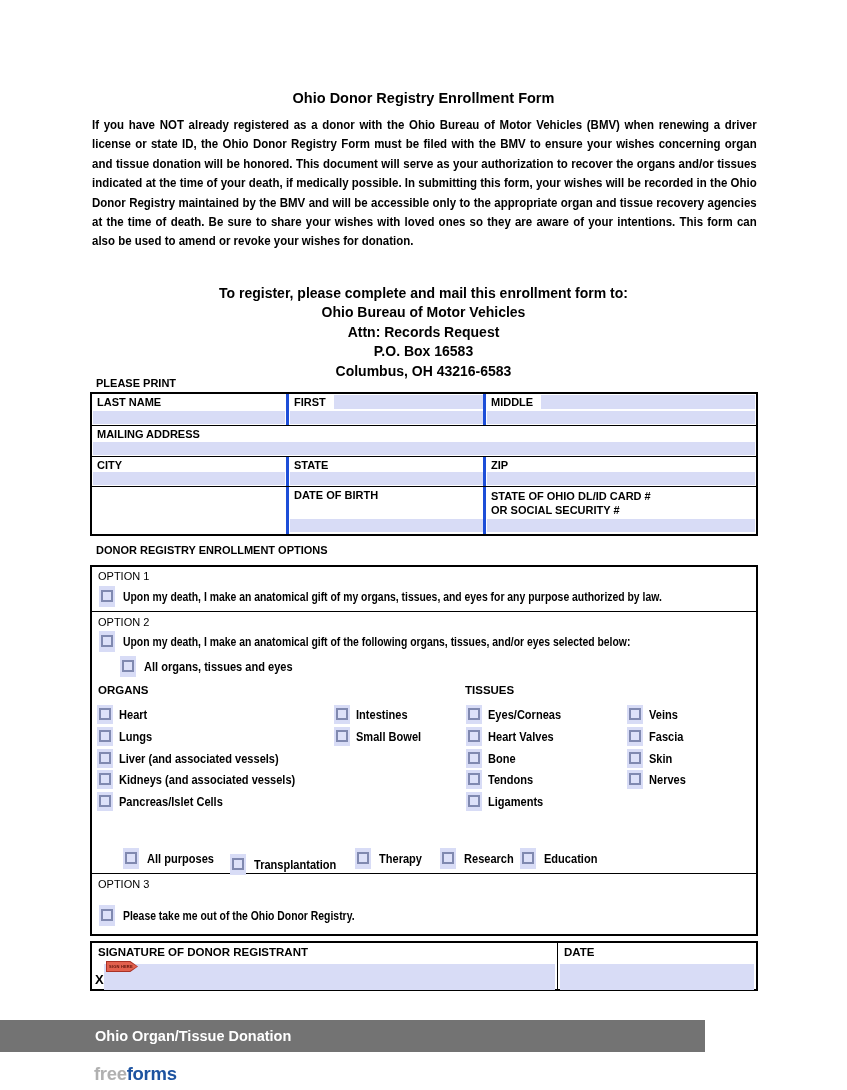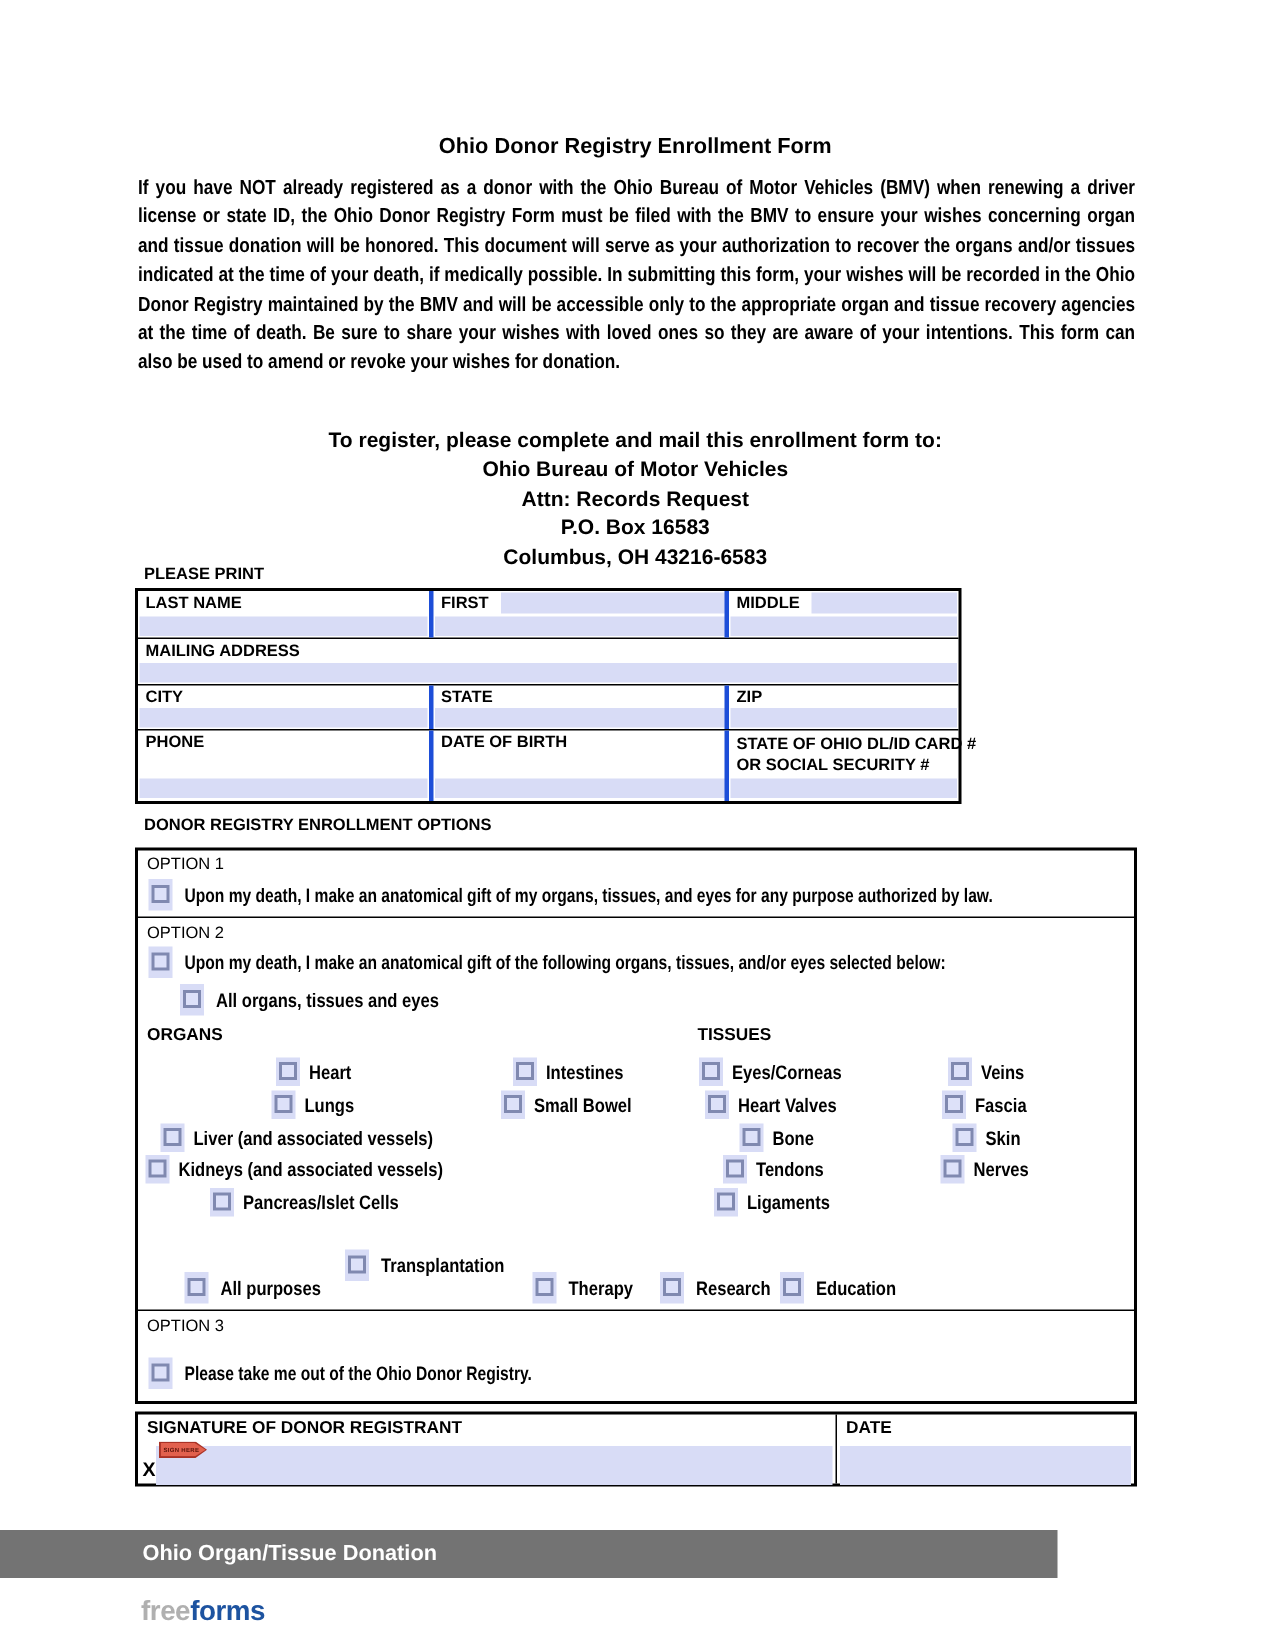--- a/index.html
+++ b/index.html
@@ -12,41 +12,41 @@
   
   .title { top:90px; left:0; width:847px; text-align:center; font-size:14.5px; font-weight:bold; }
   .intro {
     top:115px; left:92px; width:782px; transform:scaleX(0.85); transform-origin:top left;
     font-size:13.5px; font-weight:bold; line-height:19.4px; text-align:justify;
   }
   .mail { top:284px; left:0; width:847px; text-align:center; font-size:14px; font-weight:bold; line-height:19.4px; }
   .seclabel { font-size:11px; font-weight:bold; }
   
   .tbl { border:2px solid #000; box-sizing:border-box; background:#fff; }
-  .ptable { top:392px; left:90px; width:551px; height:144px; }
+  .ptable { top:392px; left:90px; width:668px; height:144px; }
   .prow { position:absolute; left:0; right:0; border-bottom:1px solid #000; }
   .pcell { position:absolute; top:0; bottom:0; }
   .vline { border-left:3px solid #1d4ed8; }
   .flabel { position:absolute; top:2px; left:5px; font-size:11px; font-weight:bold; white-space:nowrap; }
   .band { position:absolute; left:1px; right:1px; bottom:1px; height:13px; background:#d8dcf6; }
   .band-ext { position:absolute; top:1px; height:14px; right:1px; background:#d8dcf6; }
   
   .cb { position:relative; width:16px; height:21px; background:#d8dcf6; flex:none; }
   .cb::after { content:""; position:absolute; left:2px; top:4px; width:8px; height:8px; border:2px solid #8089b0; background:#dde1f9; }
   .cbrow { position:absolute; display:flex; align-items:center; gap:8px; }
   .cl { font-size:13px; font-weight:bold; white-space:nowrap; }
   .cl-s { display:inline-block; transform:scaleX(0.85); transform-origin:0 50%; }
   .sent { display:inline-block; transform:scaleX(0.8); transform-origin:0 50%; font-size:13px; font-weight:bold; white-space:nowrap; }
   
   .otable { top:565px; left:90px; width:668px; height:371px; }
   .divider { position:absolute; left:0; right:0; border-top:1.5px solid #000; }
   .optlabel { position:absolute; left:6px; font-size:11px; font-weight:normal; }
   .colhdr { position:absolute; font-size:11.5px; font-weight:bold; }
   .gcol { position:absolute; top:0; }
-  .gitem { display:flex; align-items:center; gap:6px; height:21.7px;justify-content:center; }
+  .gitem { display:flex; align-items:center; gap:6px; height:21.7px; }
   .gitem .cb { height:19px; }
   .gitem .cb::after { top:3px; }
   
   .stable { top:941px; left:90px; width:668px; height:50px; }
   .sig-band { position:absolute; background:#d8dcf6; top:21px; height:26px; }
   .xmark { position:absolute; left:3px; bottom:2px; font-size:13px; font-weight:bold; }
   .signtag { position:absolute; left:14px; top:18px; width:32px; height:11px;
     background:#a93226; clip-path:polygon(0 0,76% 0,100% 50%,76% 100%,0 100%); }
   .signtag-in { position:absolute; left:1px; top:1px; right:1px; bottom:1px;
     background:#e2614e; clip-path:polygon(0 0,76% 0,100% 50%,76% 100%,0 100%);
@@ -112,24 +112,20 @@
         <span class="flabel">STATE</span>
         <div class="band"></div>
       </div>
       <div class="pcell vline" style="left:391px;right:0;">
         <span class="flabel">ZIP</span>
         <div class="band"></div>
       </div>
     </div>
 
     <div class="prow" style="top:93px;height:47px;border-bottom:none;">
-      <div class="pcell" style="left:0;width:194px;">
-        <span class="flabel">PHONE</span>
-        <div class="band" style="bottom:2px;"></div>
-      </div>
       <div class="pcell vline" style="left:194px;width:197px;text-align:center;">
         <span class="flabel">DATE OF BIRTH</span>
         <div class="band" style="bottom:2px;"></div>
       </div>
       <div class="pcell vline" style="left:391px;right:0;">
         <span class="flabel" style="line-height:14px;">
           <span>STATE OF OHIO DL/ID CARD #</span><br>
           <span>OR</span>
           <span>SOCIAL SECURITY #</span>
         </span>
@@ -235,21 +231,21 @@
             <span class="cb"></span>
             <span class="cl"><span class="cl-s">Nerves</span></span>
           </div>
       </div>
     </div>
 
     <div class="cbrow" style="top:281px;left:31px;">
       <span class="cb"></span>
       <span class="cl"><span class="cl-s">All purposes</span></span>
     </div>
-    <div class="cbrow" style="top:266px;left:138px;">
+    <div class="cbrow" style="top:287px;left:138px;">
       <span class="cb"></span>
       <span class="cl"><span class="cl-s">Transplantation</span></span>
     </div>
     <div class="cbrow" style="top:281px;left:263px;">
       <span class="cb"></span>
       <span class="cl"><span class="cl-s">Therapy</span></span>
     </div>
     <div class="cbrow" style="top:281px;left:348px;">
       <span class="cb"></span>
       <span class="cl"><span class="cl-s">Research</span></span>

